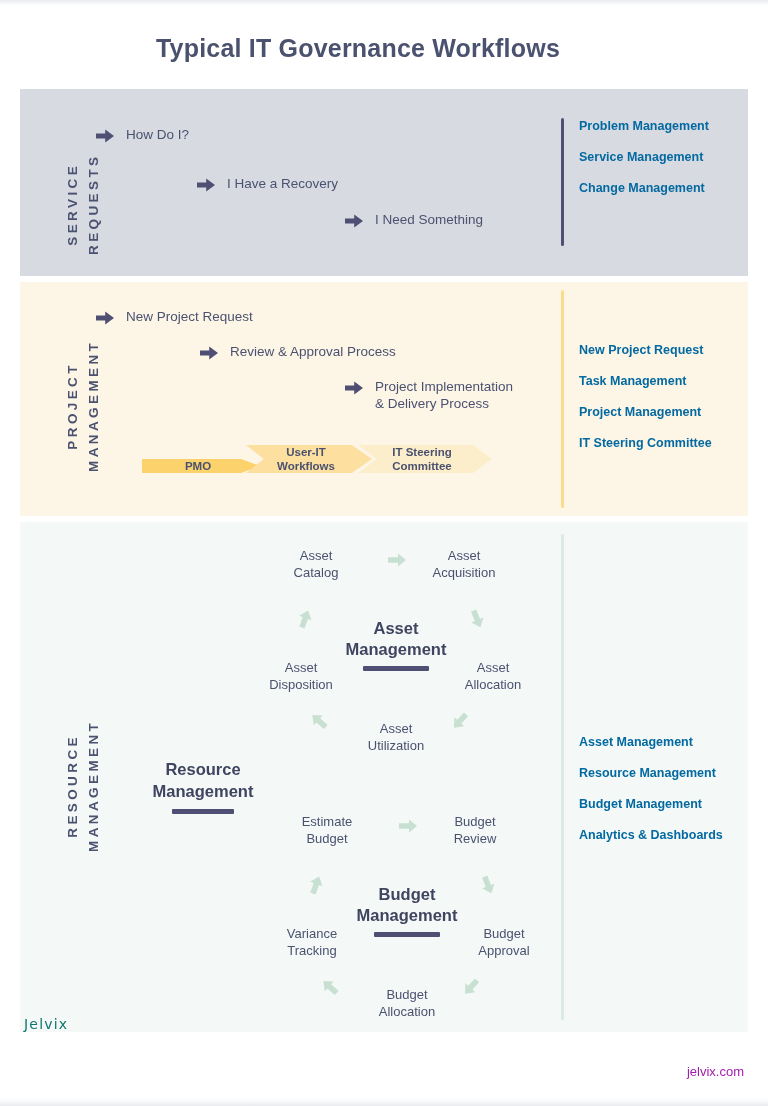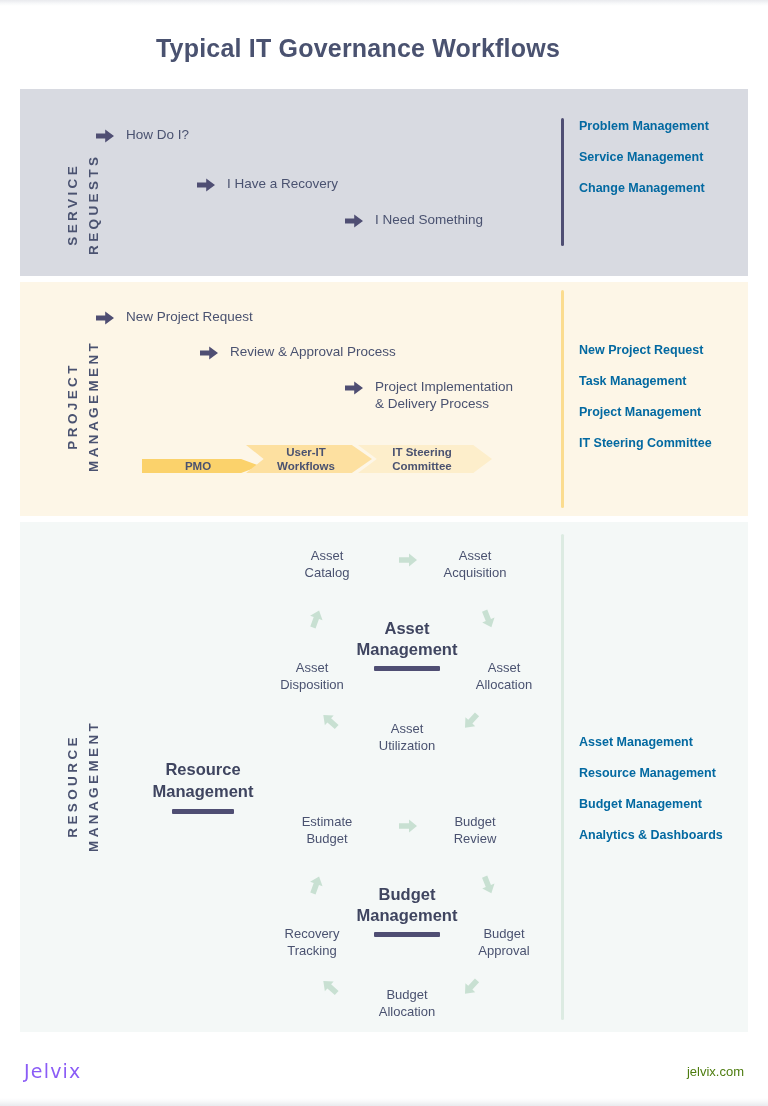--- a/index.html
+++ b/index.html
@@ -198,31 +198,31 @@
   .res-underline {
     position: absolute;
     width: 62px; height: 5px;
     border-radius: 1px;
     background: #4f4e73;
   }
 
   
   .footer-logo {
     position: absolute;
-    left: 24px; top: 1060px;
-    font-size: 19px;
+    left: 24px; top: 1016px;
+    font-size: 14px;
     letter-spacing: 1.2px;
-    color: #8b5cf6;
+    color: #0f766e;
     font-family: "DejaVu Sans", sans-serif;
   }
   .footer-url {
     position: absolute;
     right: 24px; top: 1064px;
     font-size: 13px;
-    color: #4d7c0f;
+    color: #a21caf;
   }
 </style>
 </head>
 <body>
 
 <div class="page">
 
   <div class="edge-top"></div>
   <div class="edge-bottom"></div>
 
@@ -322,21 +322,21 @@
 
   <div class="section" id="sec-resource">
 
     <div class="vlabel" style="left:42px; top:330px;">RESOURCE
 MANAGEMENT</div>
 
     <div class="res-heading" style="left:88px; top:236px;">Resource
 Management</div>
     <div class="res-underline" style="left:152px; top:287px;"></div>
 
-    <div class="cycle" style="left:257px; top:18px;">
+    <div class="cycle" style="left:246px; top:18px;">
       <div class="cyc-node" style="left:-5px; top:7px;">Asset
 Catalog</div>
       <div class="cyc-node" style="left:143px; top:7px;">Asset
 Acquisition</div>
       <div class="cyc-node" style="left:172px; top:119px;">Asset
 Allocation</div>
       <div class="cyc-node" style="left:75px; top:180px;">Asset
 Utilization</div>
       <div class="cyc-node" style="left:-20px; top:119px;">Asset
 Disposition</div>
@@ -382,21 +382,21 @@
 
     <div class="cycle" style="left:257px; top:284px;">
       <div class="cyc-node" style="left:-5px; top:7px;">Estimate
 Budget</div>
       <div class="cyc-node" style="left:143px; top:7px;">Budget
 Review</div>
       <div class="cyc-node" style="left:172px; top:119px;">Budget
 Approval</div>
       <div class="cyc-node" style="left:75px; top:180px;">Budget
 Allocation</div>
-      <div class="cyc-node" style="left:-20px; top:119px;">Recovery
+      <div class="cyc-node" style="left:-20px; top:119px;">Variance
 Tracking</div>
 
       <div class="cyc-center">Budget
 Management</div>
       <div class="cyc-underline"></div>
 
       <span class="cyc-arrow" style="left:120px; top:9px;">
         <svg width="22" height="22" viewBox="0 0 22 22">
           <path d="M2 8.2 h10 V4.4 L20 11 l-8 6.6 V13.8 H2 Z" fill="#c8e0d2"></path>
         </svg>

